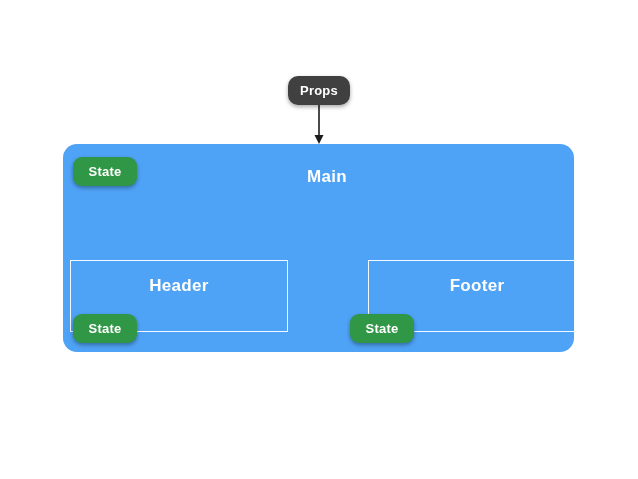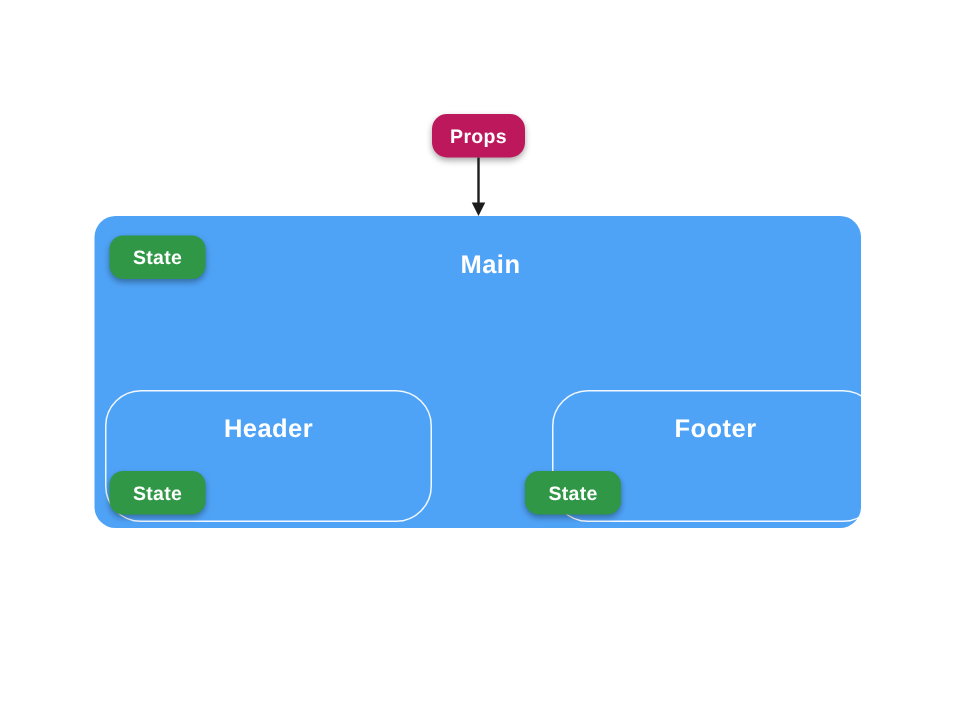--- a/index.html
+++ b/index.html
@@ -64,23 +64,23 @@
   .badge-main-state {
     left: 73px;
     top: 157px;
     width: 64px;
     height: 29px;
   }
   .child-box {
     position: absolute;
     top: 260px;
     width: 218px;
-    height: 88px;
+    height: 72px;
     border: 1.5px solid rgba(255,255,255,0.92);
-    border-radius: 24px;
+    border-radius: 0;
     box-sizing: border-box;
   }
   .child-header { left: 70px; }
   .child-footer { left: 348px; margin-left: 20px; }
   .child-title {
     position: absolute;
     left: 0;
     right: 0;
     top: 15px;
     text-align: center;
@@ -90,21 +90,21 @@
     letter-spacing: 0.3px;
   }
   .badge-header-state { left: 73px; top: 314px; width: 64px; height: 29px; }
   .badge-footer-state { left: 350px; top: 314px; width: 64px; height: 29px; }
 </style>
 </head>
 <body>
 
 <div class="stage">
 
-  <div class="badge badge-props" style="background: #be185d;">
+  <div class="badge badge-props" style="background: #404040;">
     <span>Props</span>
   </div>
 
   <svg class="arrow-svg" viewBox="0 0 26 42">
     <line x1="13" y1="1" x2="13" y2="32" stroke="#1c1c1c" stroke-width="1.6"></line>
     <polygon points="8.5,31 17.5,31 13,40" fill="#1c1c1c"></polygon>
   </svg>
 
   <div class="main-container" style="background: rgb(79, 163, 247);"></div>
 

